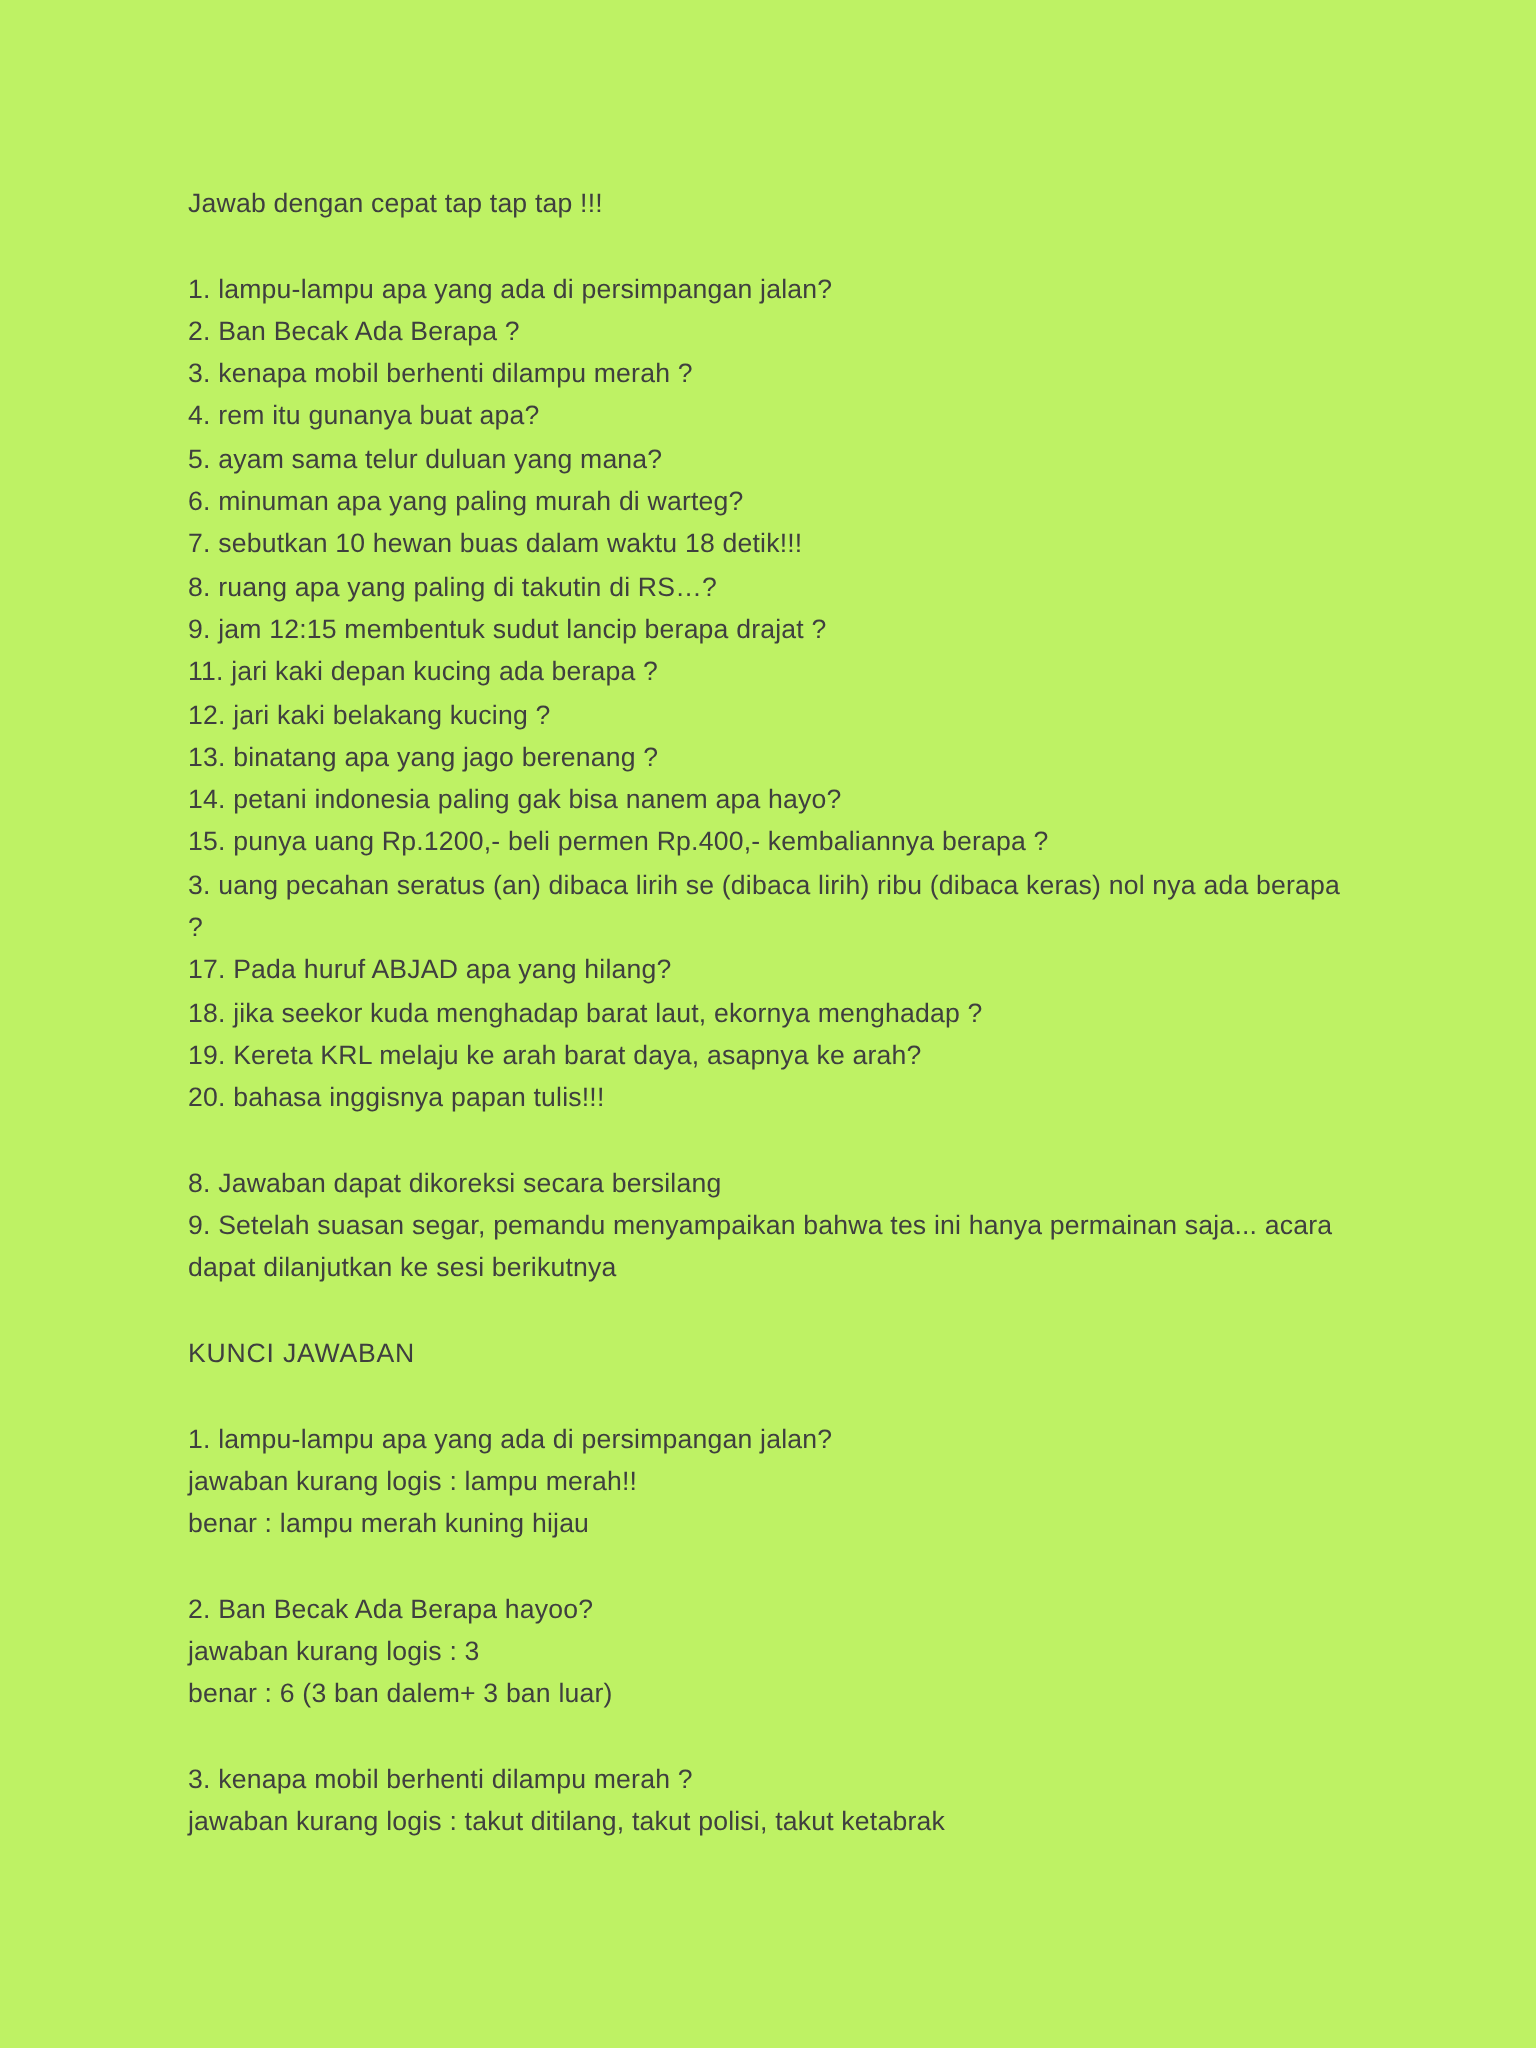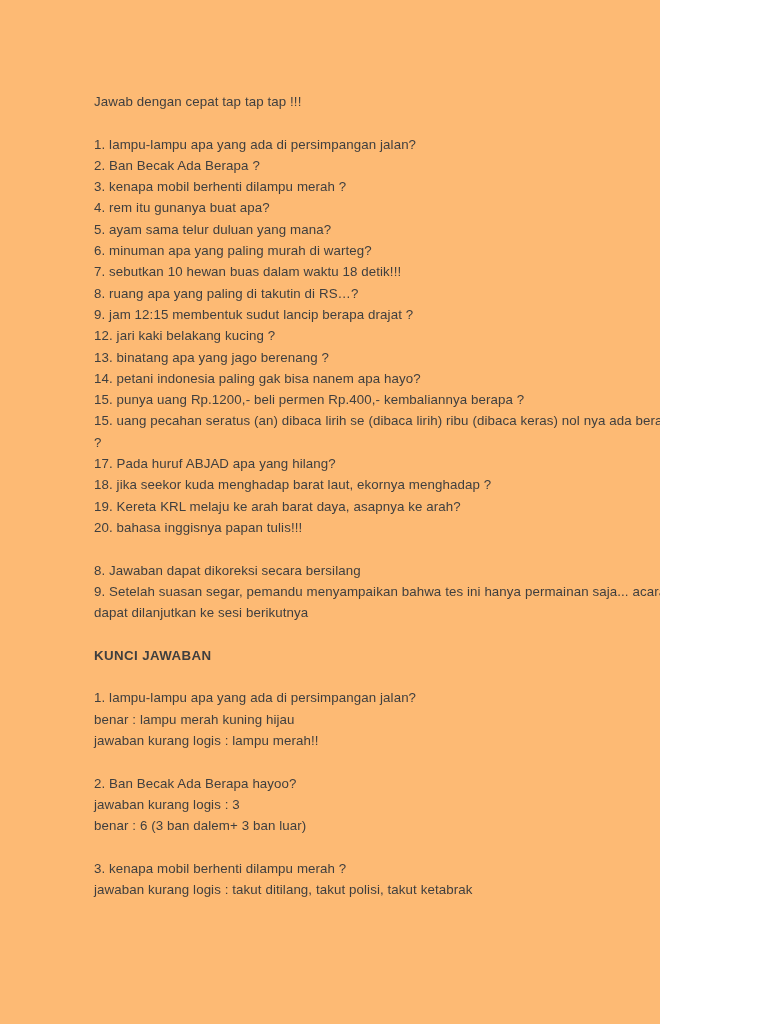--- a/index.html
+++ b/index.html
@@ -2,23 +2,23 @@
 <html><head>
 <meta charset="utf-8">
 <style>
   html, body {
     margin: 0;
     padding: 0;
     background: #ffffff;
   }
   .page {
     position: relative;
-    width: 660px;
+    width: 768px;
     height: 1024px;
-    background: #fdba74;
+    background: #bef264;
     overflow: hidden;
     font-family: "Liberation Sans", "DejaVu Sans", sans-serif;
   }
   .content {
     position: absolute;
     left: 94px;
     top: 91px;
     width: 584px;
     font-size: 13.3px;
     line-height: 21.3px;
@@ -26,21 +26,21 @@
     letter-spacing: 0.1px;
   }
   .para {
     margin: 0 0 21.3px 0;
   }
   .line {
     margin: 0;
     padding: 0;
   }
   .heading {
-    font-weight: bold;
+    font-weight: normal;
     letter-spacing: 0.4px;
   }
 </style>
 </head>
 <body>
 
 <div class="page">
   <div class="content">
 
     <p class="para">Jawab dengan cepat tap tap tap !!!</p>
@@ -48,42 +48,43 @@
     <div class="para">
       <p class="line">1. lampu-lampu apa yang ada di persimpangan jalan?</p>
       <p class="line">2. Ban Becak Ada Berapa ?</p>
       <p class="line">3. kenapa mobil berhenti dilampu merah ?</p>
       <p class="line">4. rem itu gunanya buat apa?</p>
       <p class="line">5. ayam sama telur duluan yang mana?</p>
       <p class="line">6. minuman apa yang paling murah di warteg?</p>
       <p class="line">7. sebutkan 10 hewan buas dalam waktu 18 detik!!!</p>
       <p class="line">8. ruang apa yang paling di takutin di RS…?</p>
       <p class="line">9. jam 12:15 membentuk sudut lancip berapa drajat ?</p>
+      <p class="line">11. jari kaki depan kucing ada berapa ?</p>
       <p class="line">12. jari kaki belakang kucing ?</p>
       <p class="line">13. binatang apa yang jago berenang ?</p>
       <p class="line">14. petani indonesia paling gak bisa nanem apa hayo?</p>
       <p class="line">15. punya uang Rp.1200,- beli permen Rp.400,- kembaliannya berapa ?</p>
-      <p class="line">15. uang pecahan seratus (an) dibaca lirih se (dibaca lirih) ribu (dibaca keras) nol nya ada berapa ?</p>
+      <p class="line">3. uang pecahan seratus (an) dibaca lirih se (dibaca lirih) ribu (dibaca keras) nol nya ada berapa ?</p>
       <p class="line">17. Pada huruf ABJAD apa yang hilang?</p>
       <p class="line">18. jika seekor kuda menghadap barat laut, ekornya menghadap ?</p>
       <p class="line">19. Kereta KRL melaju ke arah barat daya, asapnya ke arah?</p>
       <p class="line">20. bahasa inggisnya papan tulis!!!</p>
     </div>
 
     <div class="para">
       <p class="line">8. Jawaban dapat dikoreksi secara bersilang</p>
       <p class="line">9. Setelah suasan segar, pemandu menyampaikan bahwa tes ini hanya permainan saja... acara dapat dilanjutkan ke sesi berikutnya</p>
     </div>
 
     <p class="para heading">KUNCI JAWABAN</p>
 
     <div class="para">
       <p class="line">1. lampu-lampu apa yang ada di persimpangan jalan?</p>
+      <p class="line">jawaban kurang logis : lampu merah!!</p>
       <p class="line">benar : lampu merah kuning hijau</p>
-      <p class="line">jawaban kurang logis : lampu merah!!</p>
     </div>
 
     <div class="para">
       <p class="line">2. Ban Becak Ada Berapa hayoo?</p>
       <p class="line">jawaban kurang logis : 3</p>
       <p class="line">benar : 6 (3 ban dalem+ 3 ban luar)</p>
     </div>
 
     <div class="para">
       <p class="line">3. kenapa mobil berhenti dilampu merah ?</p>

